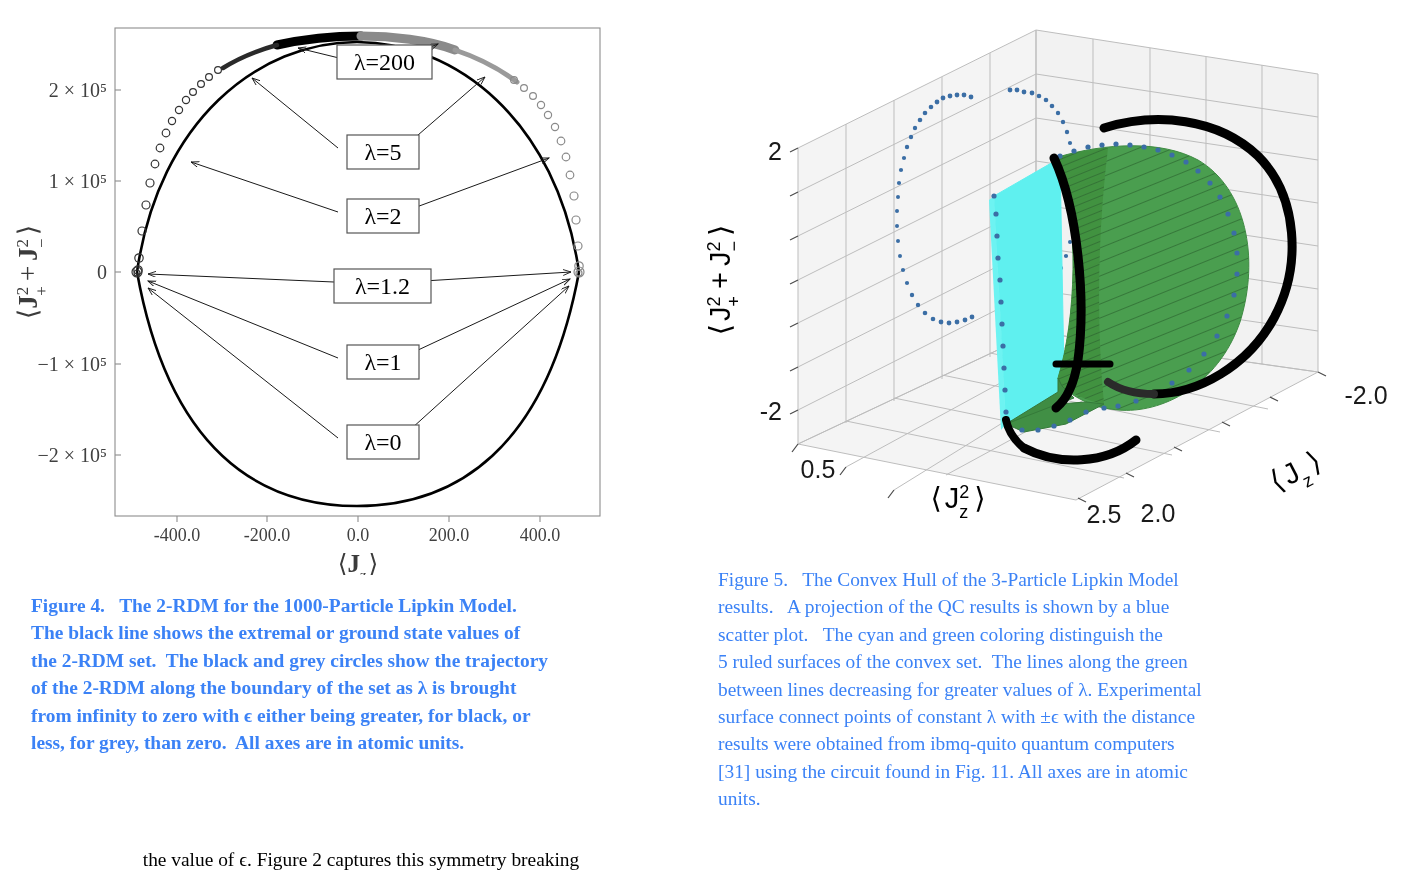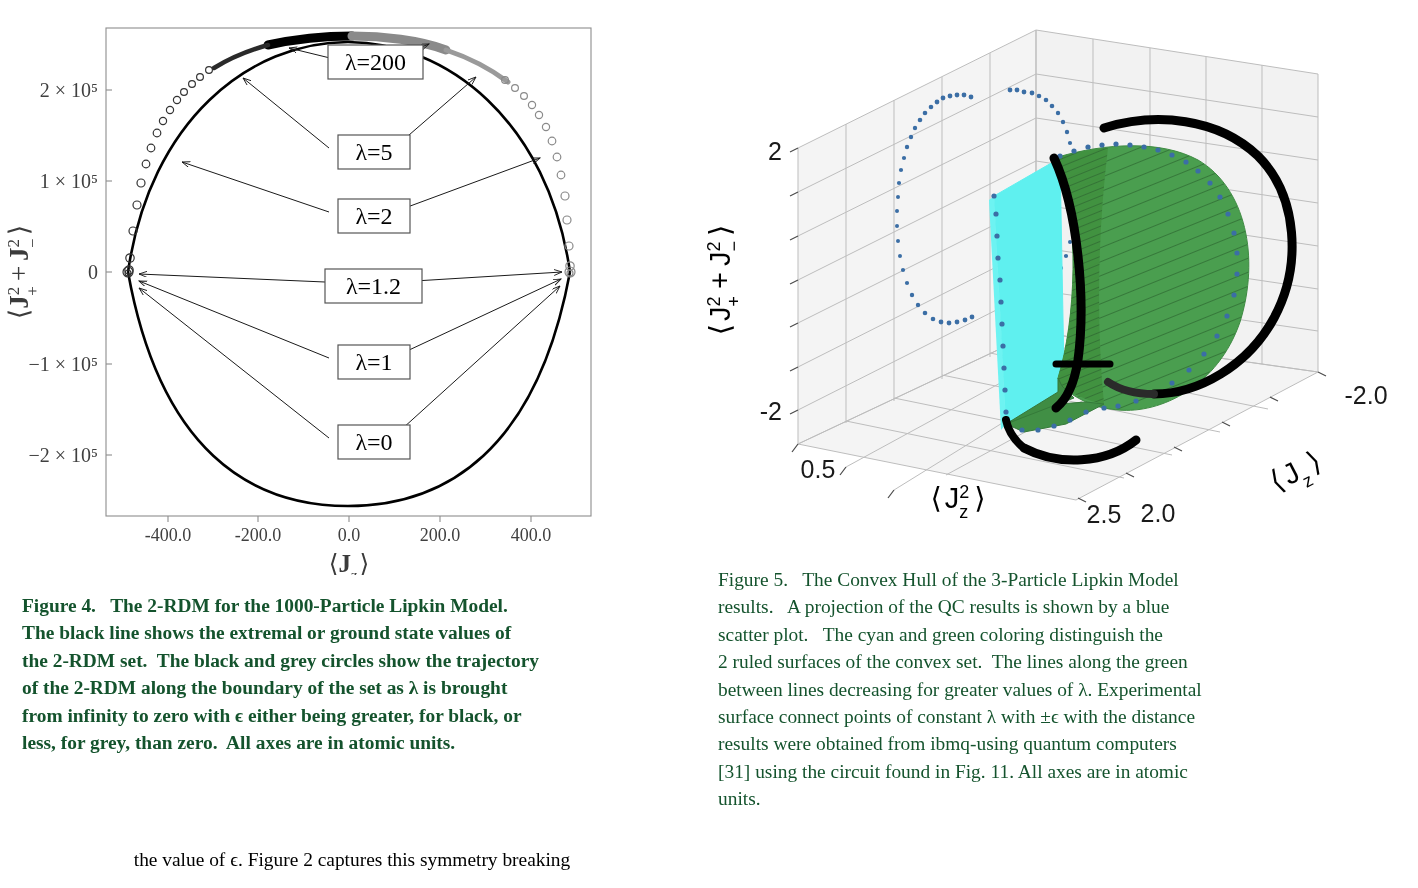--- a/index.html
+++ b/index.html
@@ -9,39 +9,39 @@
   body {
     width: 1418px; height: 888px;
     position: relative;
     font-family: "Liberation Serif", "DejaVu Serif", serif;
     color: #000000;
     overflow: hidden;
   }
   .page { position: absolute; inset: 0; }
 
   
-  .col-left  { position: absolute; left: 0;   top: 0; width: 700px; height: 716px; }
+  .col-left  { position: absolute; left: 9px;   top: 0; width: 700px; height: 716px; }
   .col-right { position: absolute; left: 700px; top: 0; width: 718px; height: 888px; }
 
   
   .fig4-wrap { position: absolute; left: 0; top: 0; width: 700px; height: 575px; }
   .fig4-svg  { position: absolute; left: 0; top: 0; }
 
   
   .fig5-wrap { position: absolute; left: 6px; top: 0; width: 712px; height: 560px; }
   .fig5-svg  { position: absolute; left: 0; top: 0; }
 
   
   .caption {
     position: absolute;
     font-family: "Liberation Serif", "DejaVu Serif", serif;
     font-size: 19.4px;
     line-height: 27.4px;
     text-align: justify;
-    color: #14532d;
+    color: #3b82f6;
   }
   .caption span.line { display: block; white-space: pre; }
   .cap4 { left: 22px;  top: 592px; width: 660px; font-weight: bold; }
   .cap5 { left: 18px;  top: 566px; width: 680px; }
 
   .bodytext {
     position: absolute;
     left: 22px; top: 846px; width: 660px;
     font-family: "Liberation Serif", "DejaVu Serif", serif;
     font-size: 19.4px; line-height: 27.4px;
@@ -501,22 +501,22 @@
             </text>
           </g>
         </g>
       </svg>
     </div>
 
     <div class="caption cap5">
       <span class="line">Figure 5.   The Convex Hull of the 3-Particle Lipkin Model</span>
       <span class="line">results.   A projection of the QC results is shown by a blue</span>
       <span class="line">scatter plot.   The cyan and green coloring distinguish the</span>
-      <span class="line">2 ruled surfaces of the convex set.  The lines along the green</span>
+      <span class="line">5 ruled surfaces of the convex set.  The lines along the green</span>
       <span class="line">between lines decreasing for greater values of λ. Experimental</span>
       <span class="line">surface connect points of constant λ with ±ϵ with the distance</span>
-      <span class="line">results were obtained from ibmq‐using quantum computers</span>
+      <span class="line">results were obtained from ibmq‐quito quantum computers</span>
       <span class="line">[31] using the circuit found in Fig. 11. All axes are in atomic</span>
       <span class="line">units.</span>
     </div>
   </div>
 
 </div>
 
 </body></html>

